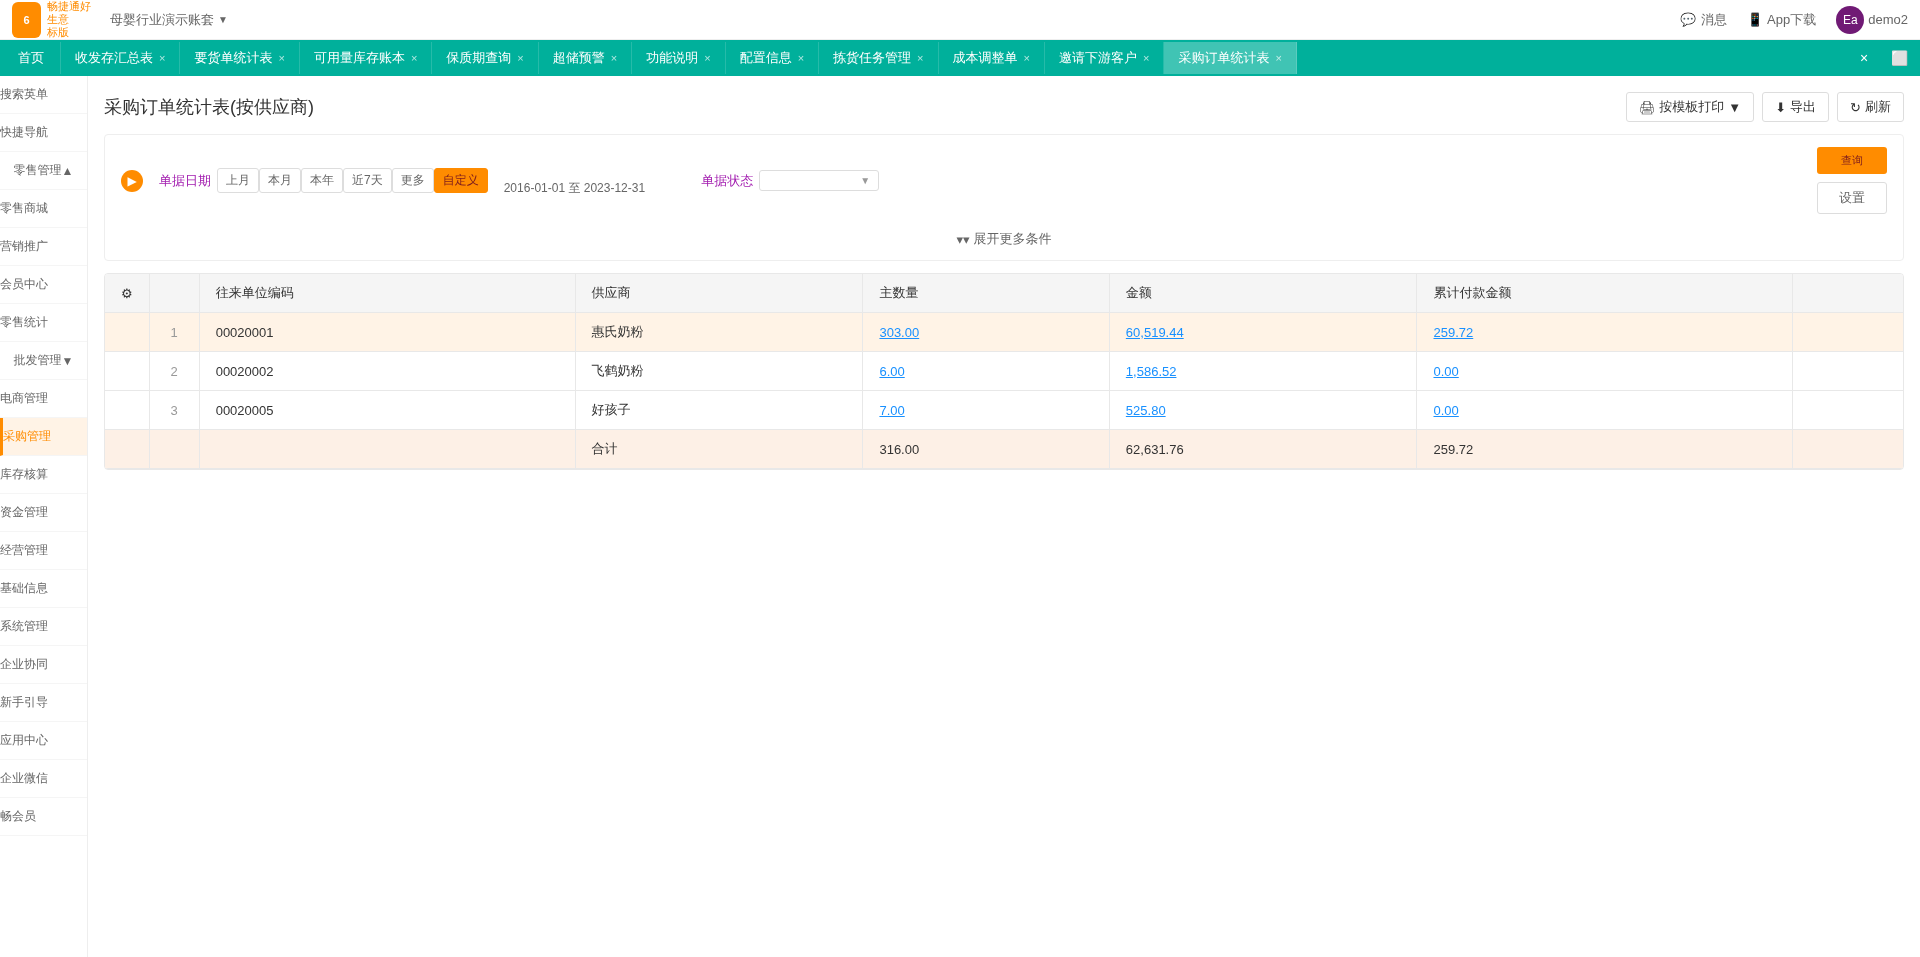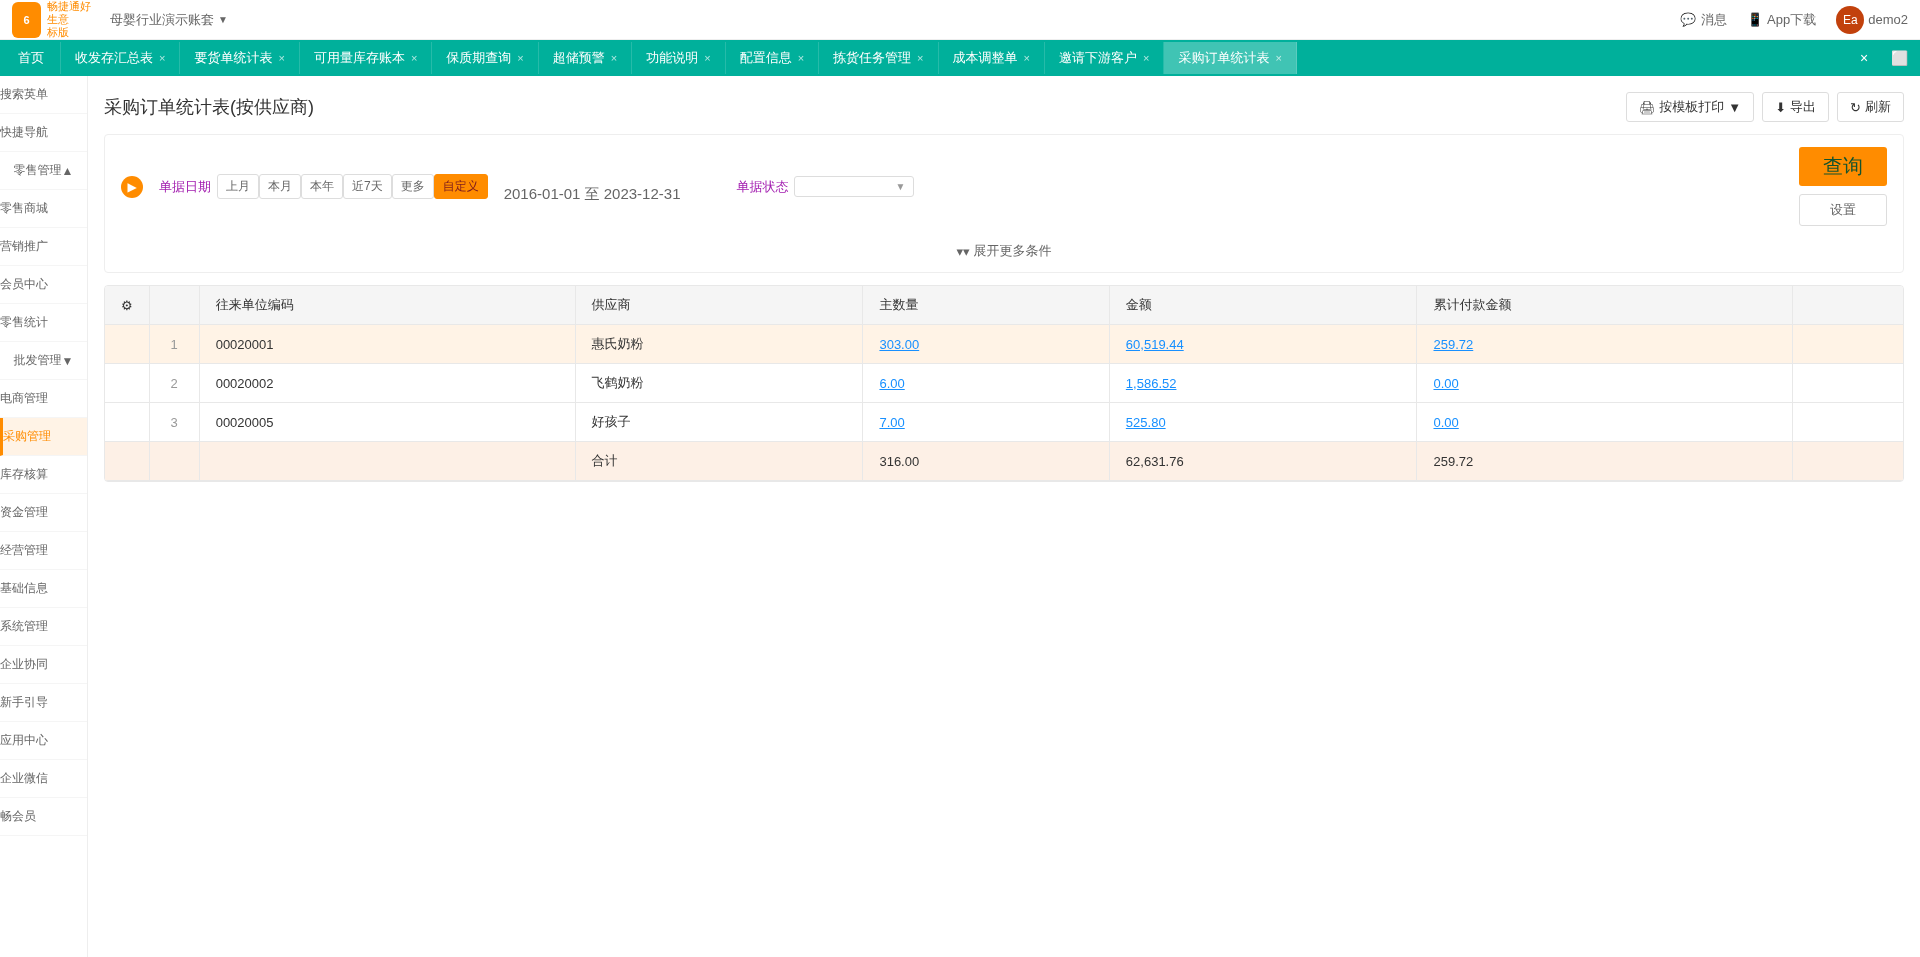--- a/index.html
+++ b/index.html
@@ -7,21 +7,21 @@
 
     
     .top-bar { height: 40px; background: #fff; display: flex; align-items: center; padding: 0 12px; border-bottom: 1px solid #eee; position: relative; }
     .logo-area { display: flex; align-items: center; gap: 6px; width: 88px; }
     .logo-icon { width: 36px; height: 36px; background: #ff8c00; border-radius: 6px; display: flex; align-items: center; justify-content: center; color: white; font-size: 11px; font-weight: bold; }
     .logo-text { font-size: 11px; color: #ff8c00; line-height: 1.2; }
     .workspace-selector { display: flex; align-items: center; gap: 4px; font-size: 13px; color: #333; margin-left: 10px; cursor: pointer; }
     .workspace-selector span { color: #666; }
     .top-right { margin-left: auto; display: flex; align-items: center; gap: 20px; }
     .top-right-item { display: flex; align-items: center; gap: 4px; font-size: 13px; color: #666; cursor: pointer; }
-    .avatar { width: 28px; height: 28px; border-radius: 50%; background: #c2410c; display: flex; align-items: center; justify-content: center; color: white; font-size: 12px; }
+    .avatar { width: 28px; height: 28px; border-radius: 50%; background: #701a75; display: flex; align-items: center; justify-content: center; color: white; font-size: 12px; }
 
     
     .nav-tabs { height: 36px; background: #00b09b; display: flex; align-items: stretch; padding: 2px; overflow: hidden; }
     .nav-tab { display: flex; align-items: center; padding: 0 14px; color: white; font-size: 13px; cursor: pointer; white-space: nowrap; border-right: 1px solid rgba(255,255,255,0.15); gap: 4px; position: relative; }
     .nav-tab.active { background: rgba(255,255,255,0.25); }
     .nav-tab .close-btn { font-size: 11px; opacity: 0.7; margin-left: 2px; }
     .nav-tab-home { padding: 0 16px; font-weight: normal; }
     .nav-actions { margin-left: auto; display: flex; align-items: center; }
     .nav-action-btn { width: 36px; height: 36px; display: flex; align-items: center; justify-content: center; color: white; cursor: pointer; font-size: 14px; }
 
@@ -43,25 +43,25 @@
     .btn-refresh { display: flex; align-items: center; gap: 4px; padding: 5px 12px; border: 1px solid #ddd; border-radius: 3px; background: #fff; cursor: pointer; font-size: 13px; color: #333; }
 
     
     .filter-area { background: #fff; border: 1px solid #eee; border-radius: 4px; padding: 12px 16px; margin-bottom: 12px; }
     .filter-row { display: flex; align-items: center; gap: 16px; flex-wrap: wrap; }
     .filter-item { display: flex; align-items: center; gap: 6px; }
     .filter-label { color: #a21caf; font-size: 13px; white-space: nowrap; }
     .filter-date-group { display: flex; align-items: flex-start; gap: 0; }
     .filter-btn { padding: 3px 8px; border: 1px solid #ddd; border-radius: 3px; cursor: pointer; font-size: 12px; color: #666; background: #fff; }
     .filter-btn.custom { background: #ff8c00; color: #7f1d1d; border-color: #ff8c00; border-radius: 3px; }
-    .date-range { font-size: 15px; color: #666; margin-top: 16px; }
+    .date-range { font-size: 12px; color: #666; margin-top: 16px; }
     .filter-select { border: 1px solid #ddd; border-radius: 3px; padding: 4px 8px; font-size: 13px; background: #fff; cursor: pointer; min-width: 120px; display: flex; align-items: center; justify-content: space-between; gap: 40px; }
     .filter-input { border: 1px solid #ddd; border-radius: 3px; padding: 4px 8px; font-size: 13px; min-width: 200px; }
     .expand-btn { display: flex; align-items: center; gap: 4px; font-size: 13px; color: #666; cursor: pointer; margin-top: 8px; justify-content: center; }
-    .btn-query { padding: 6px 24px; background: #ff8c00; color: #14532d; border: none; border-radius: 3px; cursor: pointer; font-size: 20px; }
+    .btn-query { padding: 6px 24px; background: #ff8c00; color: #7f1d1d; border: none; border-radius: 3px; cursor: pointer; font-size: 11px; }
     .btn-settings { padding: 6px 16px; background: #fff; color: #666; border: 1px solid #ddd; border-radius: 3px; cursor: pointer; font-size: 13px; display: block; margin-top: 4px; }
     .query-area { display: flex; flex-direction: column; gap: 4px; }
 
     
     .toggle-arrow { width: 22px; height: 22px; background: #ff8c00; border-radius: 50%; display: flex; align-items: center; justify-content: center; color: white; font-size: 12px; cursor: pointer; flex-shrink: 0; }
 
     
     .table-container { border: 1px solid #e8e8e8; border-radius: 4px; overflow: hidden; }
     table { width: 100%; border-collapse: collapse; }
     thead tr { background: #f5f5f5; }

